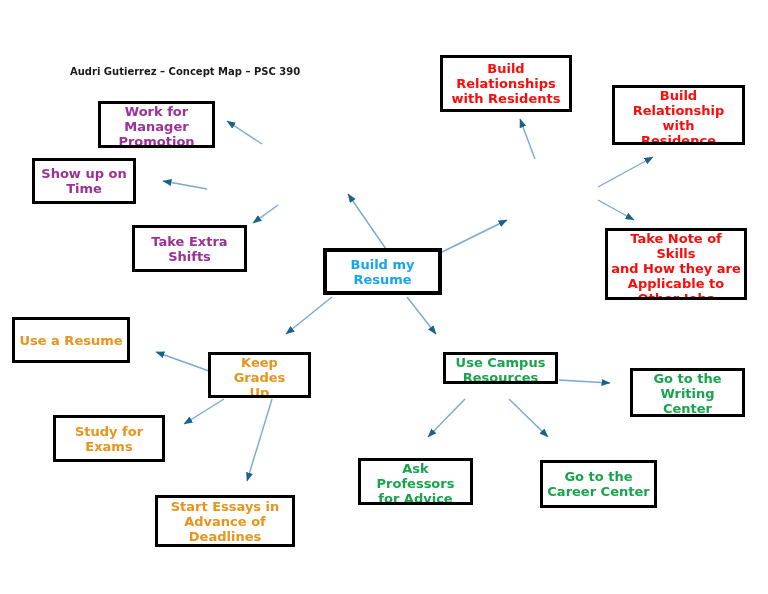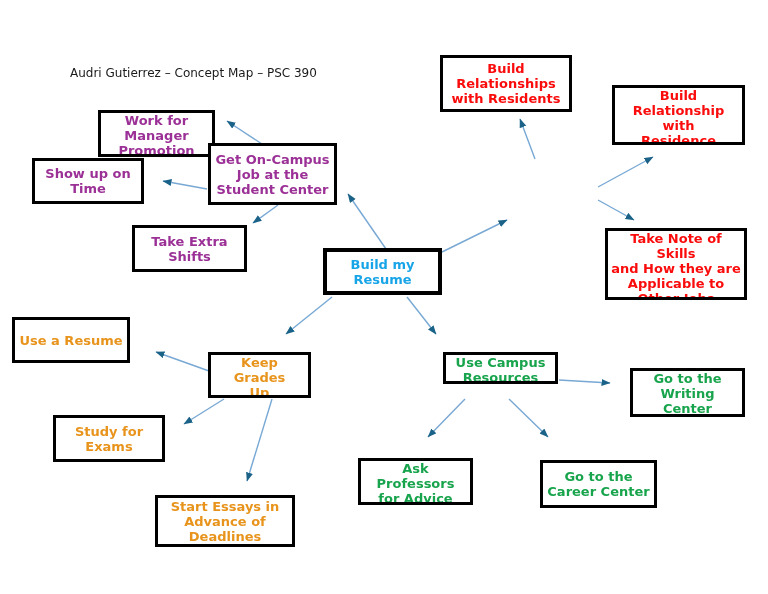--- a/index.html
+++ b/index.html
@@ -9,22 +9,22 @@
     height: 594px;
     background: #ffffff;
     font-family: "DejaVu Sans", "Liberation Sans", sans-serif;
     overflow: hidden;
   }
   .map-title {
     position: absolute;
     left: 70px;
     top: 66px;
     width: 260px;
-    font-size: 12px;
-    font-weight: 400;
+    font-size: 10px;
+    font-weight: 700;
     color: #1a1a1a;
     white-space: nowrap;
   }
   #arrow-layer {
     position: absolute;
     left: 0; top: 0;
     width: 768px; height: 594px;
     pointer-events: none;
   }
   .node {
@@ -68,31 +68,26 @@
       <line x1="278" y1="205" x2="253" y2="223" stroke="#78A8D4" stroke-width="1.4" marker-end="url(#ah)"></line>
       <line x1="332" y1="297" x2="286" y2="334" stroke="#78A8D4" stroke-width="1.4" marker-end="url(#ah)"></line>
       <line x1="209" y1="371" x2="156" y2="352" stroke="#78A8D4" stroke-width="1.4" marker-end="url(#ah)"></line>
       <line x1="224" y1="399" x2="184" y2="424" stroke="#78A8D4" stroke-width="1.4" marker-end="url(#ah)"></line>
       <line x1="272" y1="399" x2="247" y2="481" stroke="#78A8D4" stroke-width="1.4" marker-end="url(#ah)"></line>
       <line x1="407" y1="297" x2="436" y2="334" stroke="#78A8D4" stroke-width="1.4" marker-end="url(#ah)"></line>
       <line x1="559" y1="380" x2="610" y2="383" stroke="#78A8D4" stroke-width="1.4" marker-end="url(#ah)"></line>
       <line x1="465" y1="399" x2="428" y2="437" stroke="#78A8D4" stroke-width="1.4" marker-end="url(#ah)"></line>
       <line x1="509" y1="399" x2="548" y2="437" stroke="#78A8D4" stroke-width="1.4" marker-end="url(#ah)"></line>
     </svg>
-<div class="node" style="left: 98px; top: 110px; width: 117px; height: 47px; border: 3px solid rgb(0, 0, 0);">
+<div class="node" style="left: 98px; top: 101px; width: 117px; height: 47px; border: 3px solid rgb(0, 0, 0);">
       <span class="label" style="color: rgb(155, 48, 150);">Work for
 Manager
 Promotion</span>
     </div>
-    <div class="node" style="left: 208px; top: 143px; width: 129px; height: 62px; border: 3px solid rgb(0, 0, 0);">
-      <span class="label" style="color: rgb(155, 48, 150);">Get On-Campus
-Job at the
-Student Center</span>
-    </div>
-    <div class="node" style="left: 32px; top: 158px; width: 112px; height: 46px; border: 3px solid rgb(0, 0, 0);">
+    <div class="node" style="left: 32px; top: 158px; width: 104px; height: 46px; border: 3px solid rgb(0, 0, 0);">
       <span class="label" style="color: rgb(155, 48, 150);">Show up on
 Time</span>
     </div>
     <div class="node" style="left: 132px; top: 225px; width: 115px; height: 47px; border: 3px solid rgb(0, 0, 0);">
       <span class="label" style="color: rgb(155, 48, 150);">Take Extra
 Shifts</span>
     </div>
     <div class="node" style="left: 323px; top: 248px; width: 119px; height: 47px; border: 4px solid rgb(0, 0, 0); justify-content: center;">
       <span class="label" style="color: rgb(24, 165, 232);">Build my
 Resume</span>

